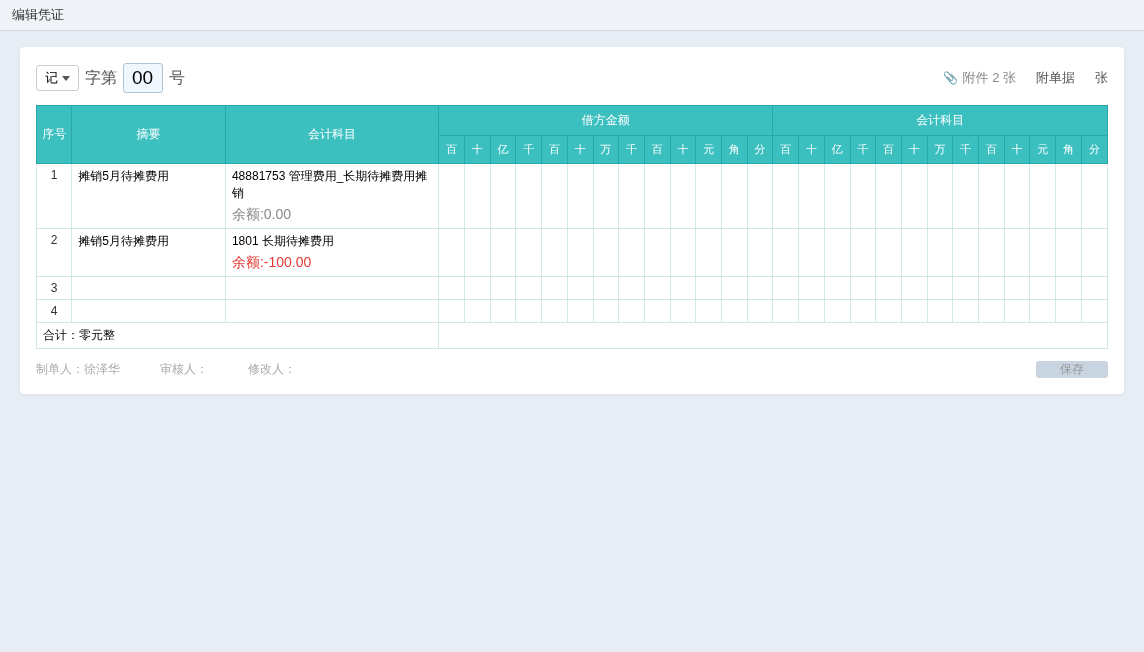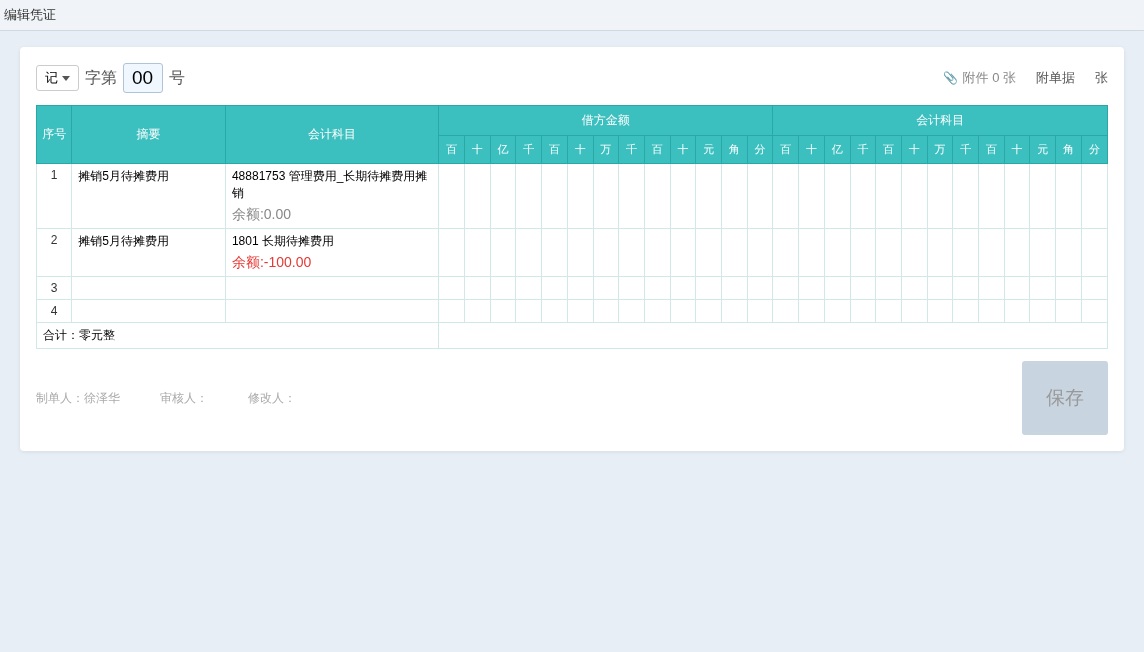--- a/index.html
+++ b/index.html
@@ -7,21 +7,21 @@
       font-family: "Microsoft YaHei", "SimHei", sans-serif;
       font-size: 13px;
       background: #e8eef5;
       width: 1144px;
       height: 652px;
       overflow: hidden;
     }
     .title-bar {
       background: #f0f4f8;
       border-bottom: 1px solid #d0d8e0;
-      padding: 6px 4px;
+      padding: 6px 12px;
       font-size: 13px;
       color: #333;
     }
     .main-content {
       padding: 16px 20px;
       background: #e8eef5;
       height: calc(652px - 32px);
     }
     .page-title-row {
       display: flex;
@@ -156,22 +156,22 @@
       font-size: 12px;
     }
     .footer-right {
       margin-left: auto;
     }
     .save-btn {
       background: #c8d4e0;
       color: #999;
       border: none;
       border-radius: 3px;
-      padding: 24px 24px;
-      font-size: 19px;
+      padding: 0 24px;
+      font-size: 12px;
       cursor: pointer;
     }
     .table-wrapper {
       overflow: hidden;
       position: relative;
     }
     .chevron-down {
       display: inline-block;
       width: 0;
       height: 0;
@@ -207,21 +207,21 @@
           <span>记</span>
           <span class="chevron-down"></span>
         </button>
         <span class="field-label">字第</span>
         <input class="voucher-num-input" type="text" value="009" style="">
         <span class="field-label">号</span>
       </div>
       <div class="right-controls">
         <span class="attach-link">
           <span class="clip-icon">📎</span>
-          <span>附件 0 张</span>
+          <span>附件 2 张</span>
         </span>
         <span class="attach-sheet">附单据</span>
         <span class="zhang-text">张</span>
       </div>
     </div>
 
     <div class="table-wrapper">
       <table class="voucher-table">
         <thead>
           <tr>

